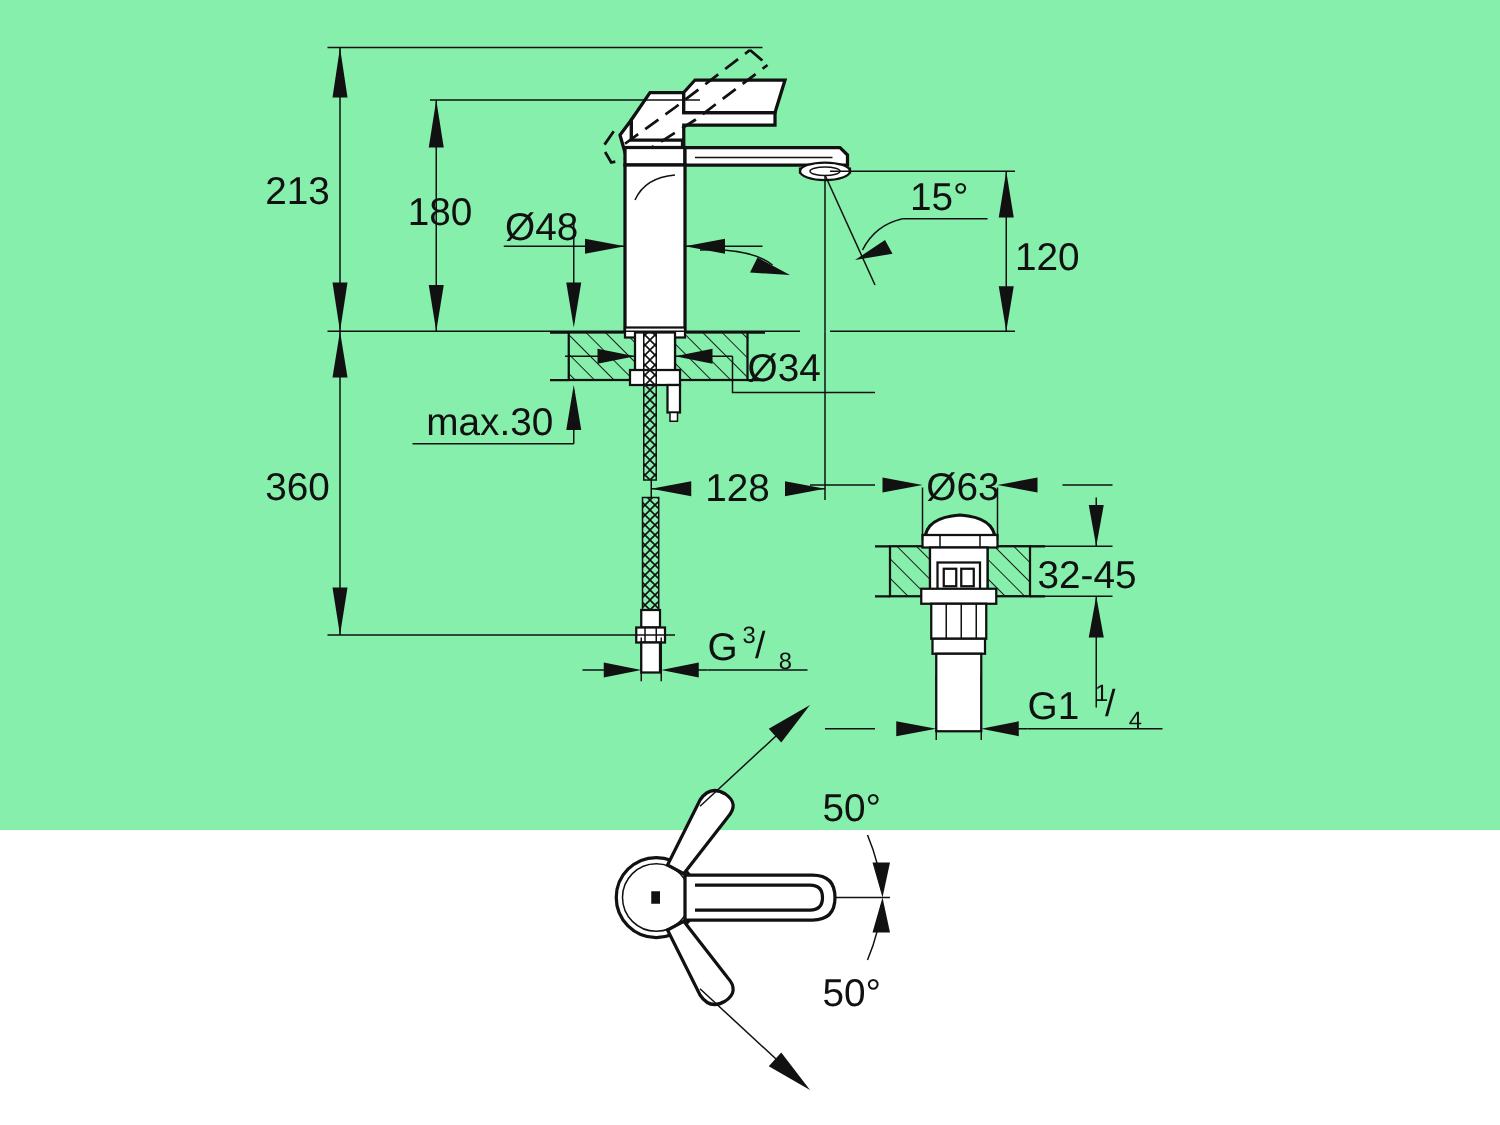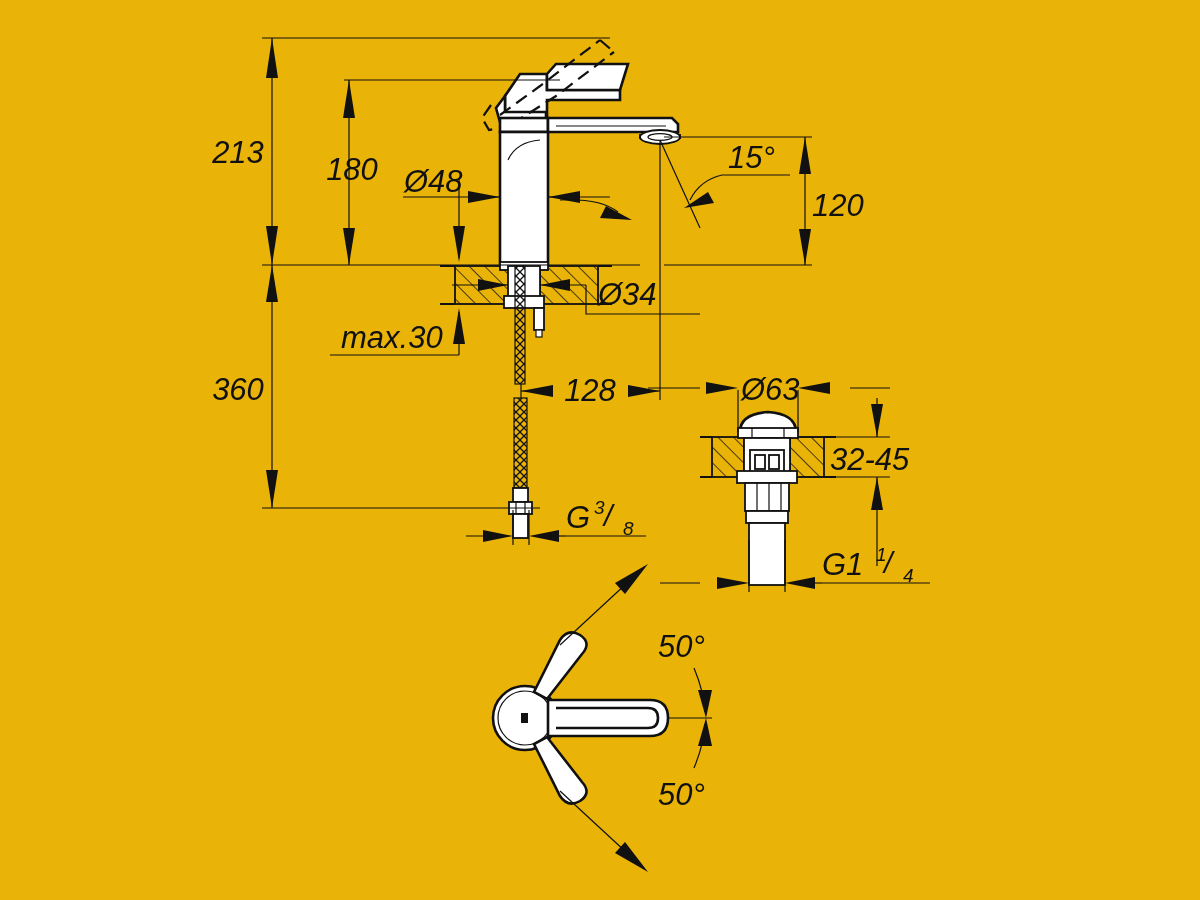--- a/index.html
+++ b/index.html
@@ -9,23 +9,22 @@
   }
   body {
     width: 1200px;
     height: 900px;
     font-family: "Liberation Sans", sans-serif;
     overflow: hidden;
   }
   #sheet {
     position: relative;
     width: 1200px;
-    height: 900px;
-    background: #eab308;
-    font-style: italic;
+    height: 664px;
+    background: #86efac;
   }
   svg#drawing {
     position: absolute;
     top: 0;
     left: 0;
     width: 1200px;
     height: 900px;
     display: block;
   }
   .dim-text {

